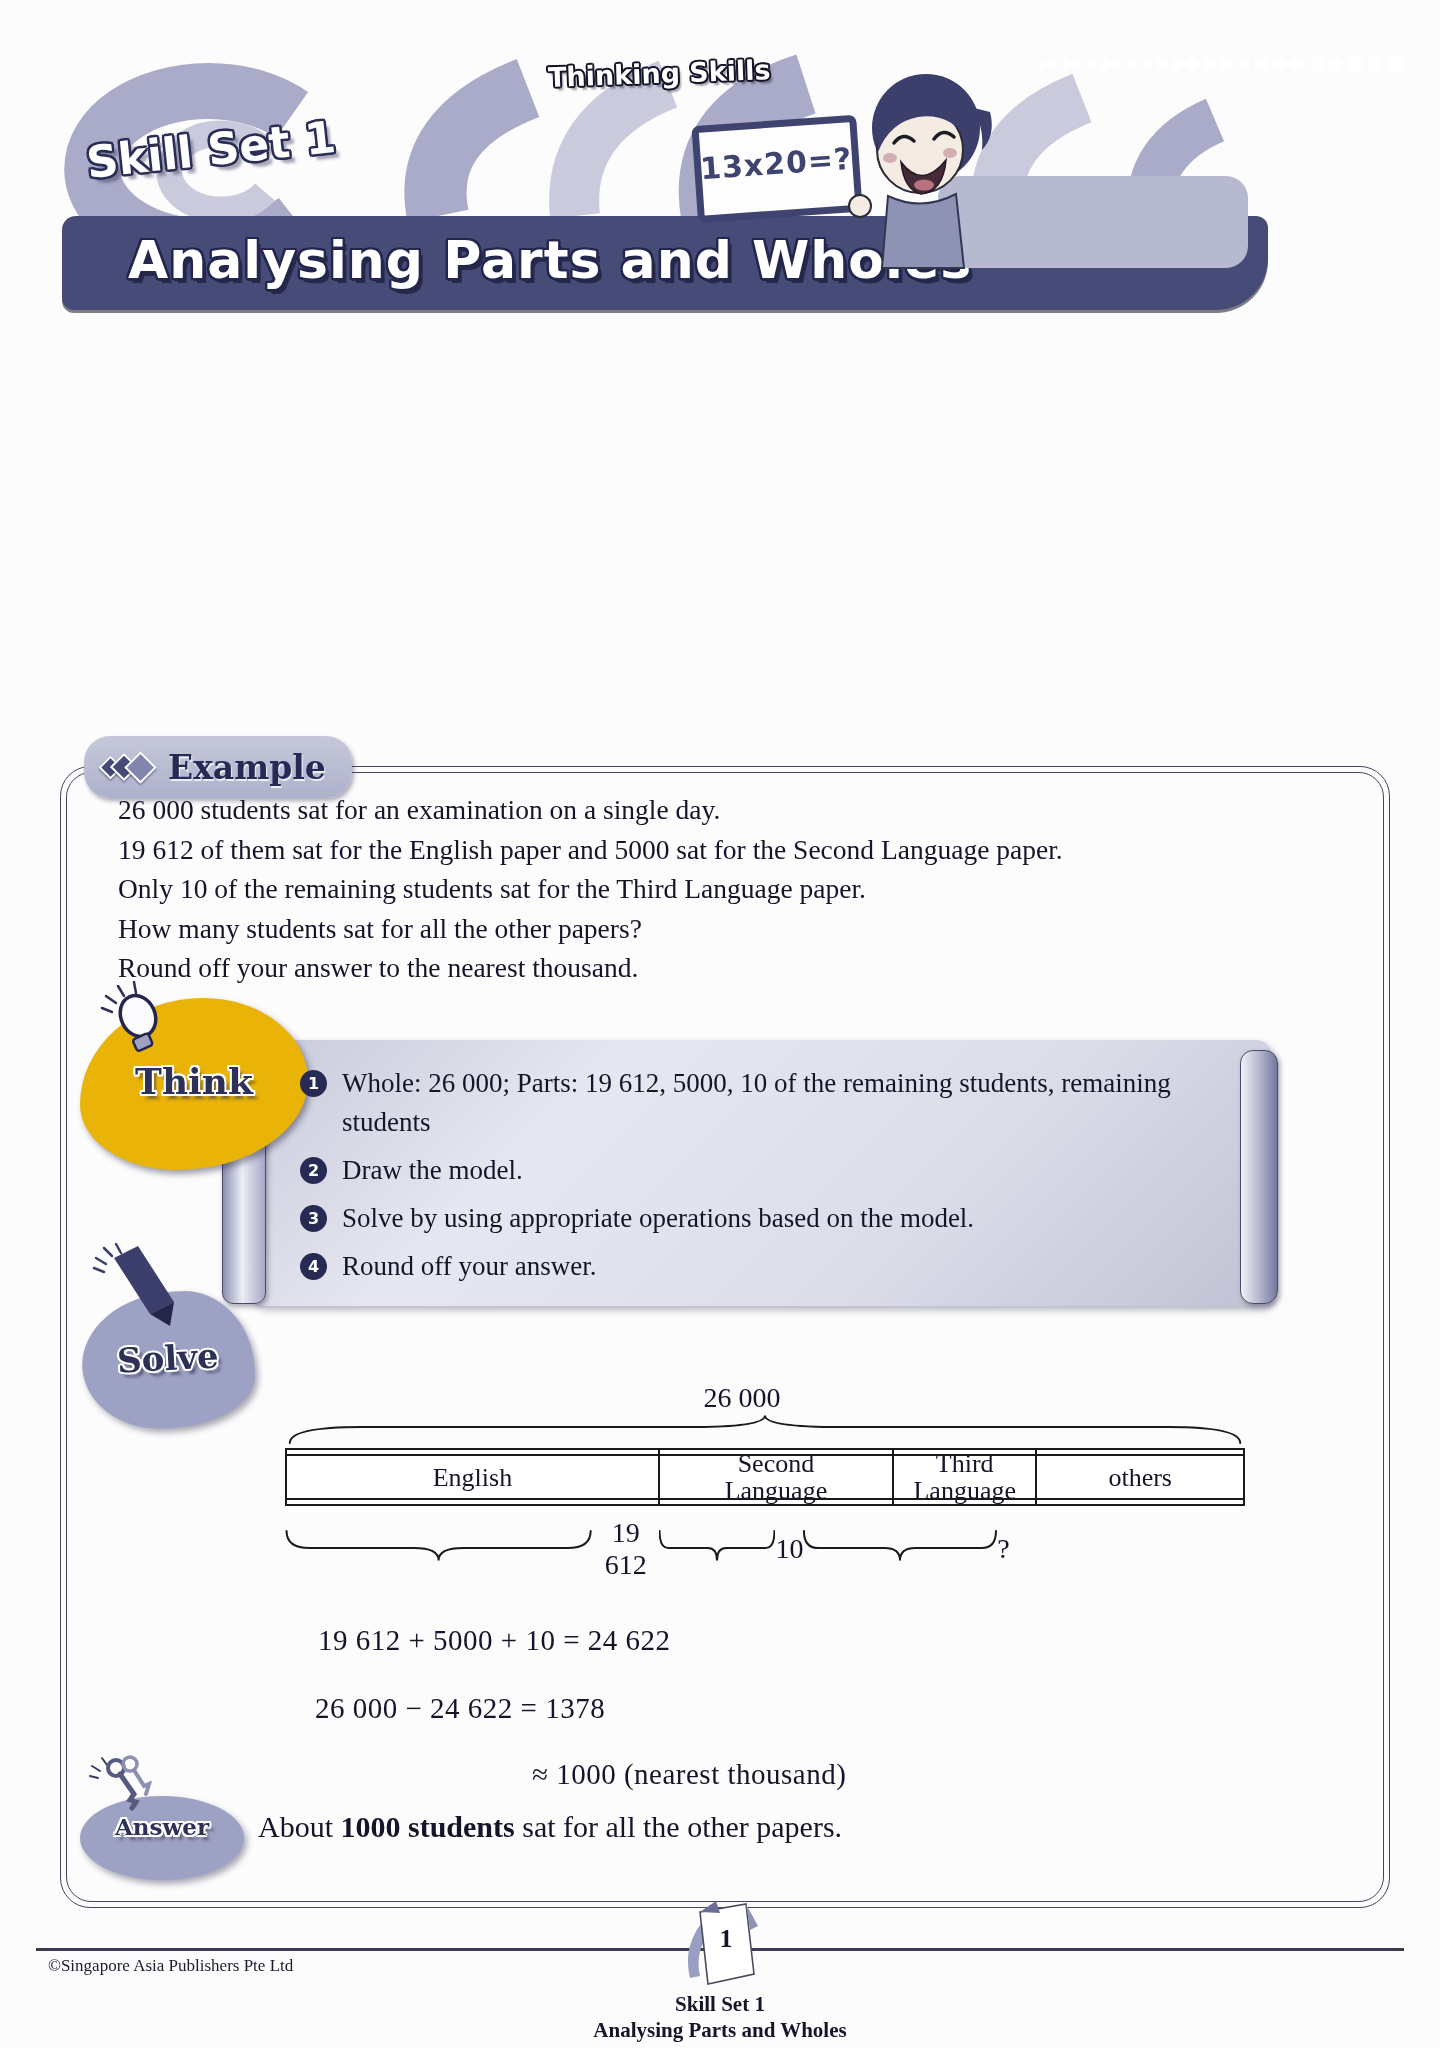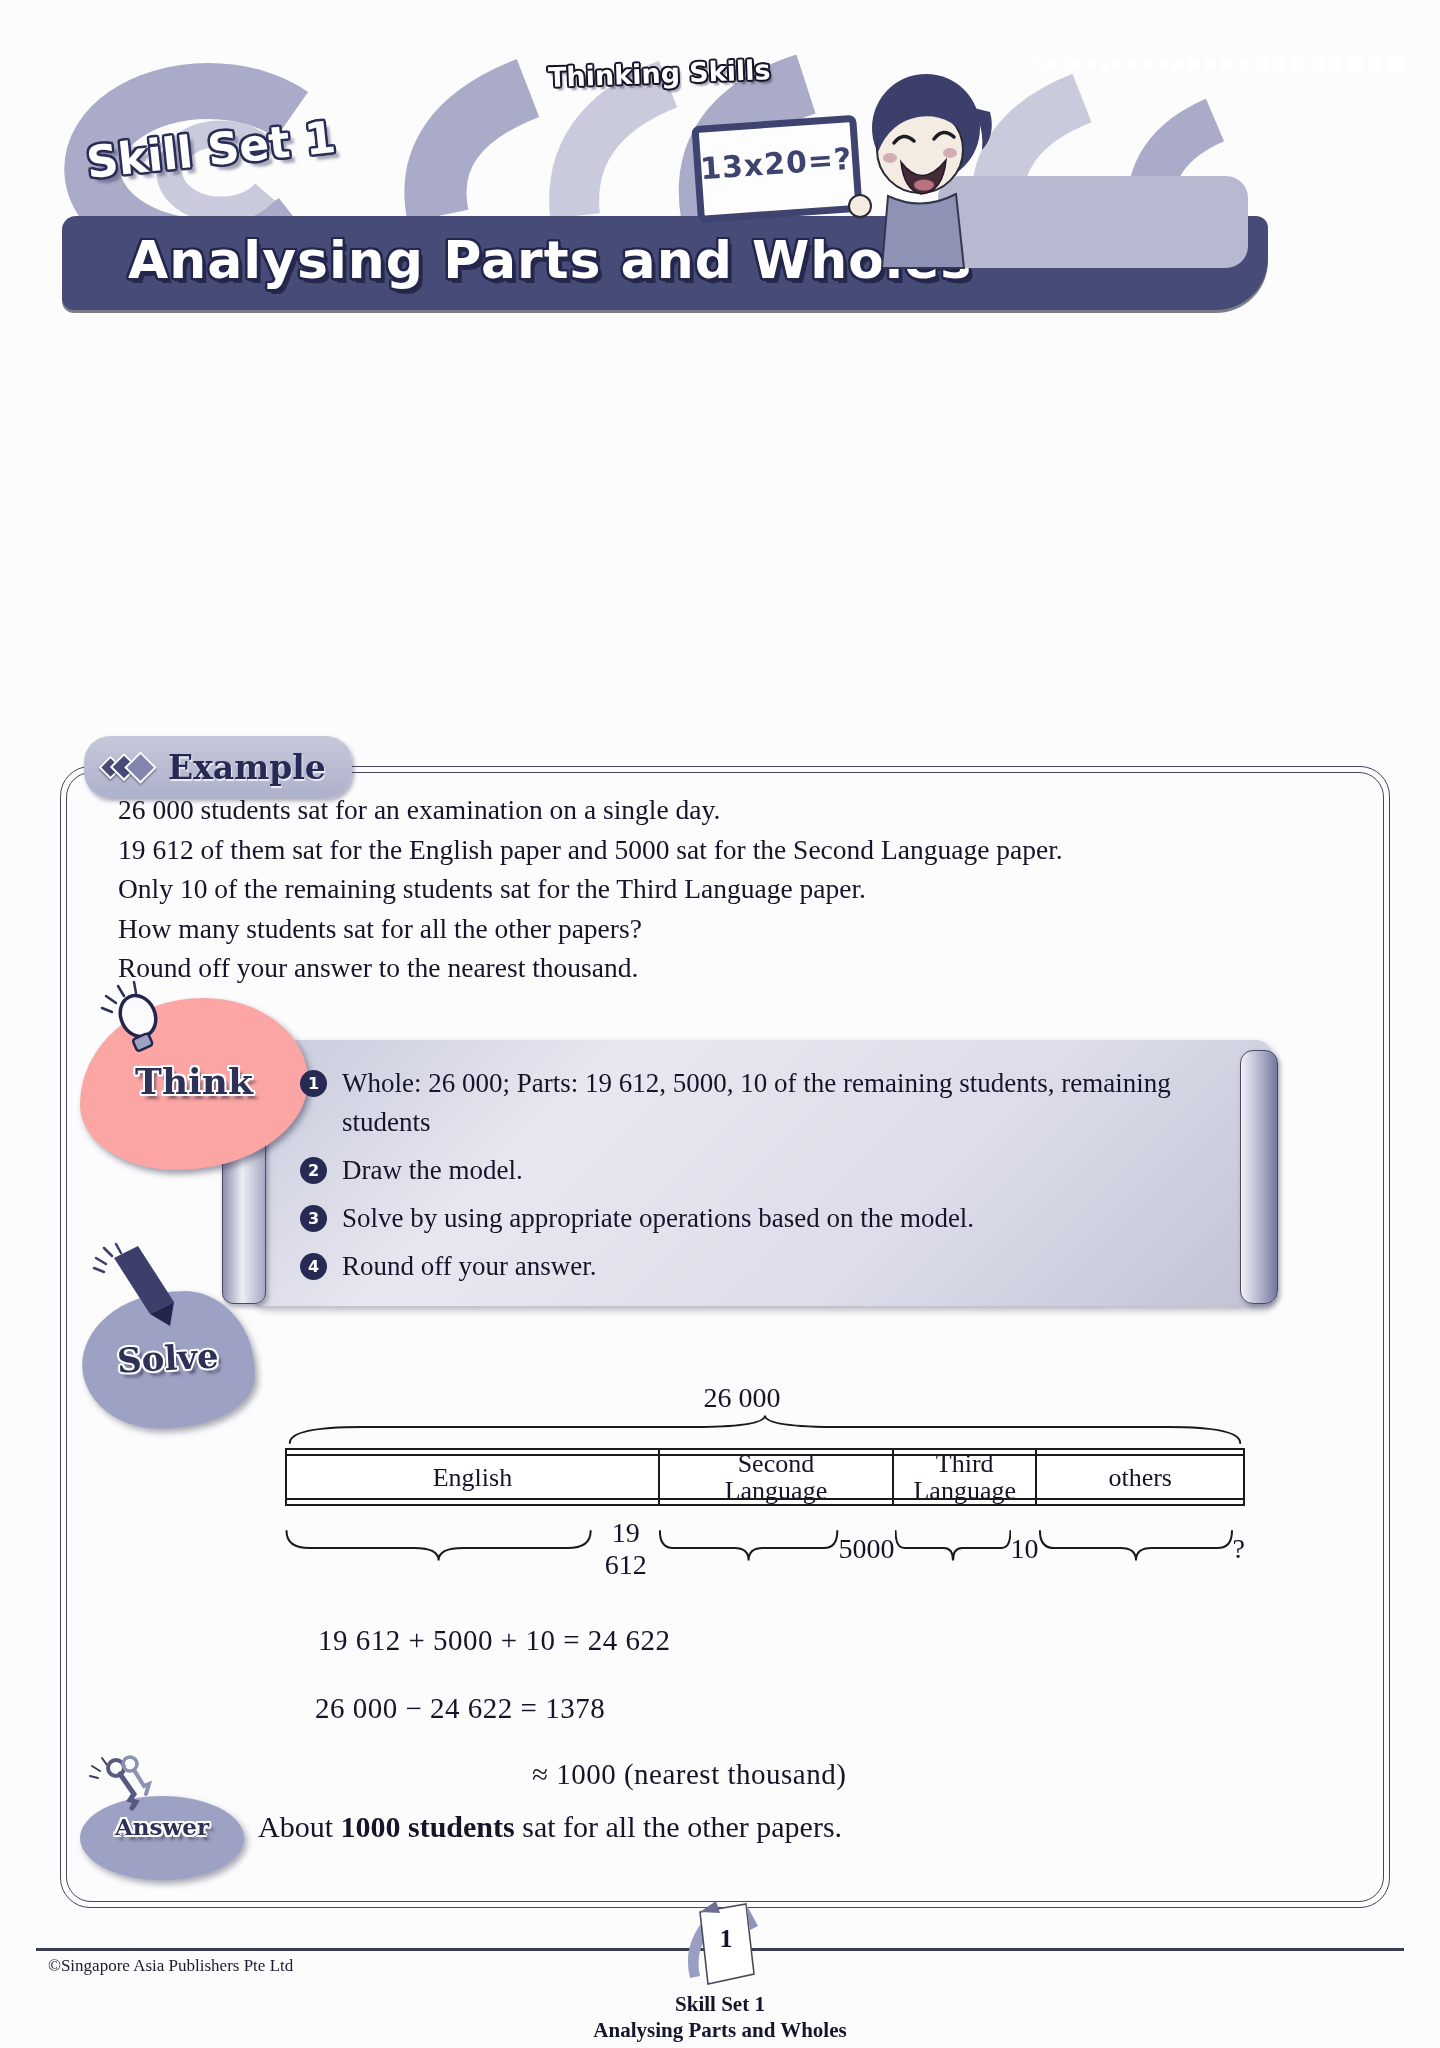--- a/index.html
+++ b/index.html
@@ -58,21 +58,21 @@
   
   .scroll-main{position:absolute;left:252px;top:1040px;width:1020px;height:266px;z-index:2;
        background:linear-gradient(135deg,#c9cadb 0%,#e6e7f0 30%,#dcdde9 65%,#c0c2d4 100%);
        border-radius:12px 16px 10px 14px;box-shadow:2px 4px 7px rgba(50,50,80,.35);}
   .scroll-roll-right{position:absolute;left:1240px;top:1050px;width:36px;height:252px;z-index:3;
        background:linear-gradient(90deg,#f1f2f7,#a6a9c3 62%,#73779c);border:1px solid #4a4a66;border-radius:13px;
        box-shadow:2px 3px 5px rgba(50,50,80,.4);}
   .scroll-roll-left{position:absolute;left:222px;top:1128px;width:42px;height:174px;z-index:3;
        background:linear-gradient(90deg,#8d90b0,#eceef5 46%,#a5a8c4);border:1px solid #4a4a66;border-radius:11px;
        box-shadow:2px 3px 5px rgba(50,50,80,.4);}
-  .think-blob{position:absolute;left:80px;top:998px;width:228px;height:172px;z-index:4;background:#fca5a5;
+  .think-blob{position:absolute;left:80px;top:998px;width:228px;height:172px;z-index:4;background:#eab308;
        border-radius:54% 46% 58% 42% / 62% 48% 52% 38%;box-shadow:3px 4px 6px rgba(40,40,70,.45);}
   .blob-label{position:absolute;width:100%;text-align:center;font-family:"DejaVu Serif","Liberation Serif",serif;
        font-weight:bold;color:#2d3057;
        text-shadow:2px 0 0 #fff,-2px 0 0 #fff,0 2px 0 #fff,0 -2px 0 #fff,
        1.6px 1.6px 0 #fff,-1.6px 1.6px 0 #fff,1.6px -1.6px 0 #fff,-1.6px -1.6px 0 #fff,4px 5px 3px rgba(40,40,70,.55);}
   .think-blob .blob-label{top:62px;font-size:36px;}
   .bulb-icon{position:absolute;left:90px;top:978px;z-index:5;}
   .steps{position:absolute;left:300px;top:1064px;width:930px;z-index:4;}
   .step{display:flex;margin-bottom:9px;font-size:27px;line-height:39px;}
   .step-num{flex:0 0 auto;width:27px;height:27px;margin:6px 15px 0 0;background:#272a52;color:#fff;border-radius:50%;
@@ -272,26 +272,20 @@
       <span class="lbl">others</span>
       </div>
   </div>
   <div class="braces-row">
     <div class="brace-cell" style="width: 39%;">
       <svg viewBox="0 0 100 22" preserveAspectRatio="none">
           <path d="M0.5,2 Q0.5,13 8,13 L42,13 Q50,13 50,21 Q50,13 58,13 L92,13 Q99.5,13 99.5,2" fill="none" stroke="#1a1a1a" stroke-width="2" vector-effect="non-scaling-stroke" stroke-linecap="round"></path>
         </svg>
       <div class="val">19 612</div>
       </div>
-    <div class="brace-cell" style="width: 24.5%;">
-      <svg viewBox="0 0 100 22" preserveAspectRatio="none">
-          <path d="M0.5,2 Q0.5,13 8,13 L42,13 Q50,13 50,21 Q50,13 58,13 L92,13 Q99.5,13 99.5,2" fill="none" stroke="#1a1a1a" stroke-width="2" vector-effect="non-scaling-stroke" stroke-linecap="round"></path>
-        </svg>
-      <div class="val">5000</div>
-      </div>
     <div class="brace-cell" style="width: 15%;">
       <svg viewBox="0 0 100 22" preserveAspectRatio="none">
           <path d="M0.5,2 Q0.5,13 8,13 L42,13 Q50,13 50,21 Q50,13 58,13 L92,13 Q99.5,13 99.5,2" fill="none" stroke="#1a1a1a" stroke-width="2" vector-effect="non-scaling-stroke" stroke-linecap="round"></path>
         </svg>
       <div class="val">10</div>
       </div>
     <div class="brace-cell" style="width: 21.5%;">
       <svg viewBox="0 0 100 22" preserveAspectRatio="none">
           <path d="M0.5,2 Q0.5,13 8,13 L42,13 Q50,13 50,21 Q50,13 58,13 L92,13 Q99.5,13 99.5,2" fill="none" stroke="#1a1a1a" stroke-width="2" vector-effect="non-scaling-stroke" stroke-linecap="round"></path>
         </svg>

